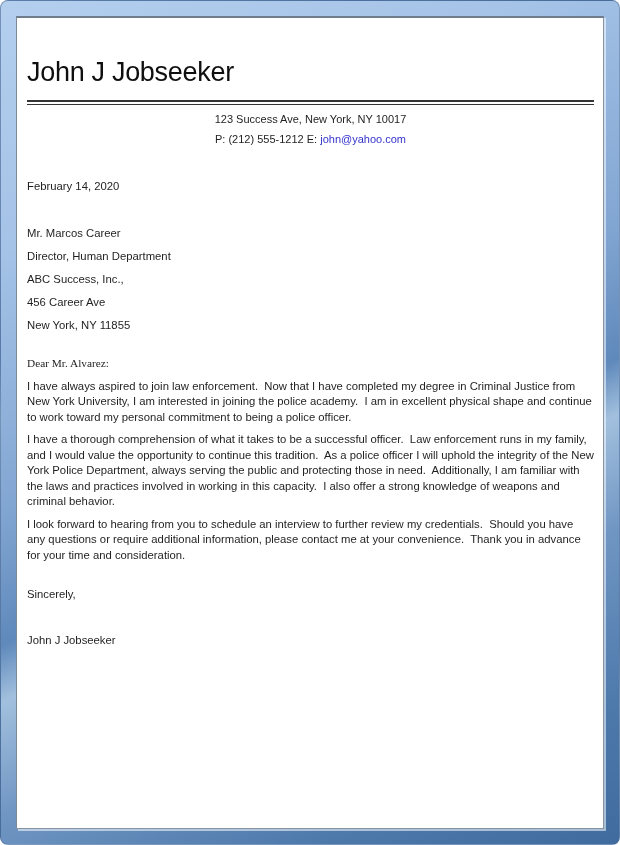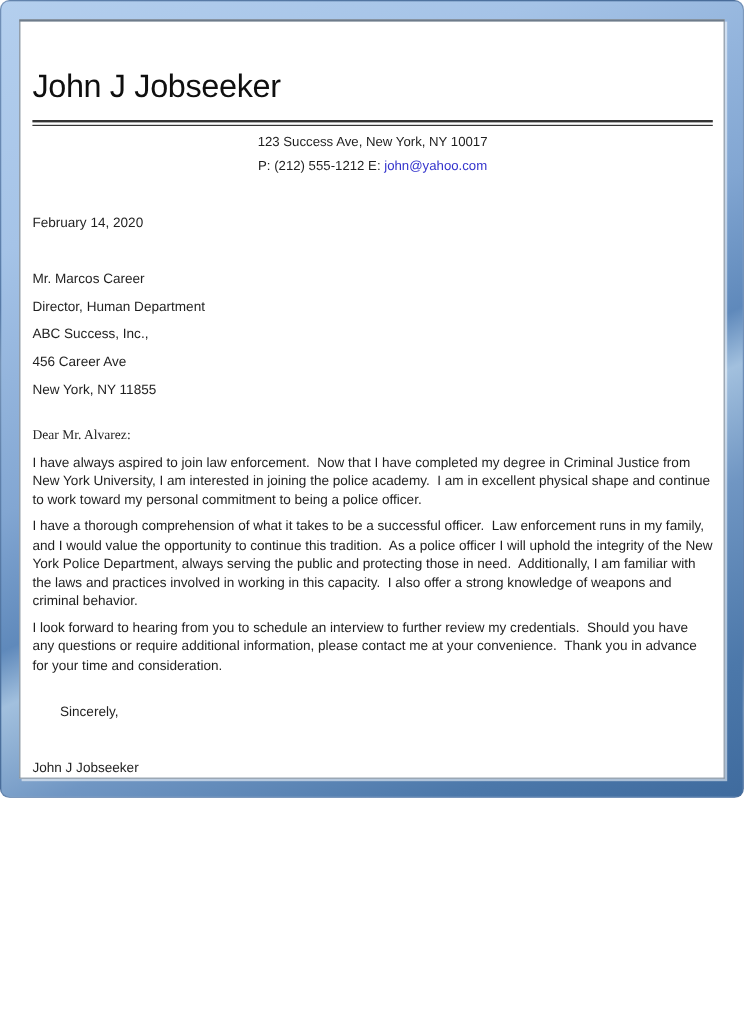--- a/index.html
+++ b/index.html
@@ -7,21 +7,21 @@
     padding: 0;
     width: 620px;
     height: 845px;
     overflow: hidden;
     background: #fff;
     font-family: "Liberation Sans", sans-serif;
   }
   .frame {
     position: relative;
     width: 620px;
-    height: 665px;
+    height: 845px;
     box-sizing: border-box;
     border-radius: 8px;
     border: 1px solid rgba(80, 110, 150, 0.55);
     background: linear-gradient(155deg,
       #b4cfee 0%,
       #a5c3e7 22%,
       #82a6d2 45%,
       #5f89bb 57%,
       #a2c0de 62%,
       #7096c3 72%,
@@ -78,21 +78,21 @@
   .salutation {
     margin-top: 22px;
     margin-bottom: 8px;
     line-height: 16px;
     font-family: Liberation Serif, serif;
   }
   .body-text p {
     margin: 0 0 7px 0;
     white-space: pre-wrap;
   }
-  .closing-line { margin-top: 24px; margin-left: 23px; }
+  .closing-line { margin-top: 24px; }
   .signature-line { margin-top: 30px; }
 </style>
 </head>
 <body>
 
 <div class="frame">
   <div class="page">
     <div class="content">
 
       <h1 class="sender-name">John J Jobseeker</h1>

